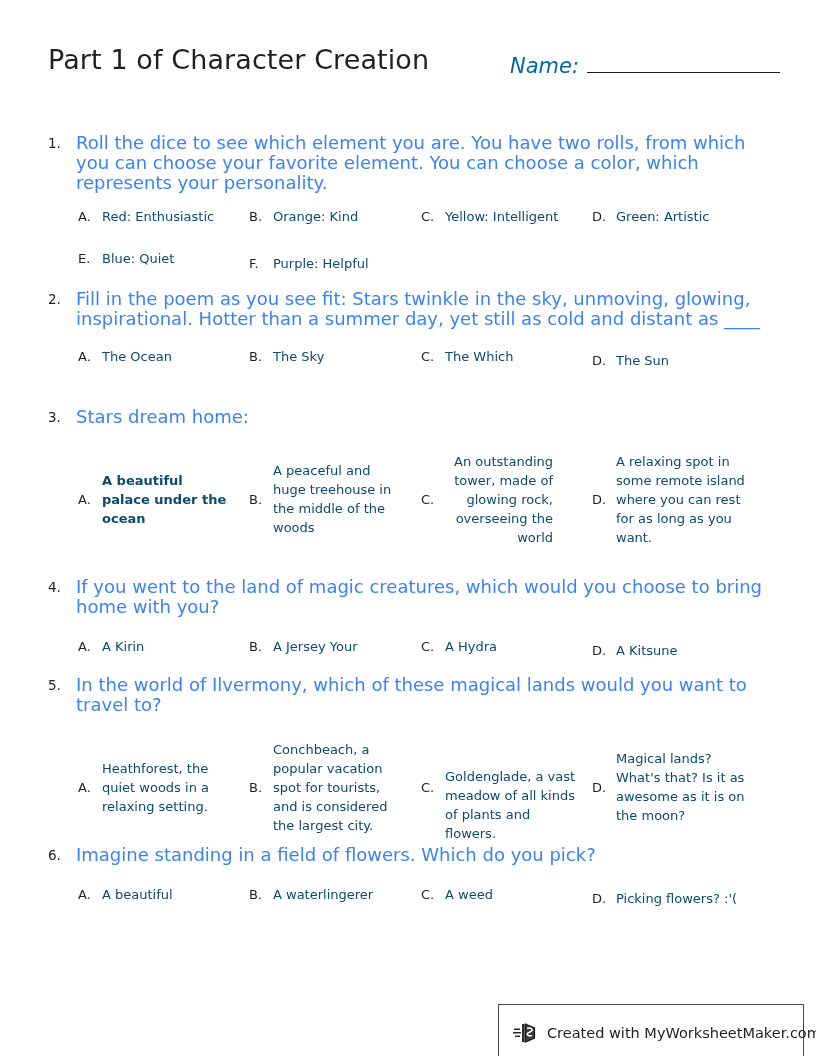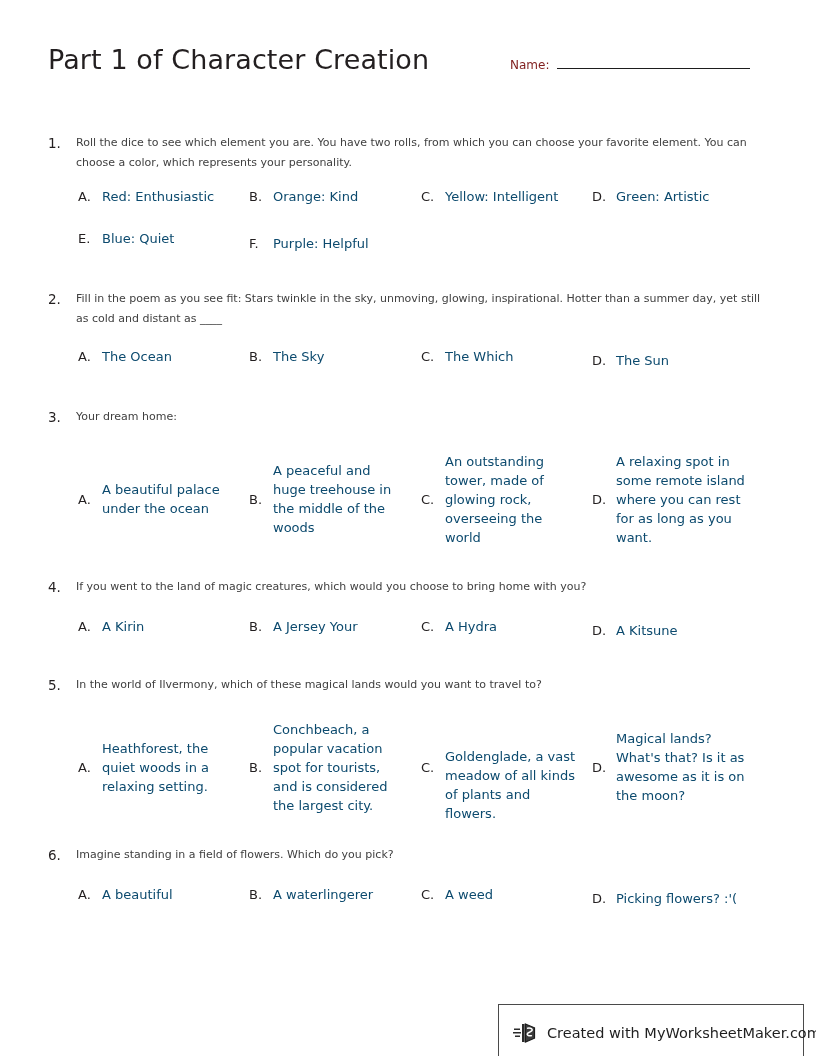--- a/index.html
+++ b/index.html
@@ -40,23 +40,24 @@
     white-space: nowrap;
   }
   .name-block {
     position: absolute;
     left: 462px;
     top: 10px;
     display: flex;
     align-items: baseline;
   }
   .name-label {
-    font-size: 12px;
-    color: #7f1d1d;
+    font-size: 21px;
+    color: #0369a1;
     white-space: nowrap;
+    font-style: italic;
   }
   .name-line {
     display: inline-block;
     width: 193px;
     margin-left: 8px;
     border-bottom: 1.6px solid #1d1d1d;
     height: 14px;
   }
 
   
@@ -76,23 +77,23 @@
   }
   .q-num {
     width: 28px;
     flex: 0 0 28px;
     font-size: 13.5px;
     line-height: 20px;
     color: #231f20;
   }
   .q-text {
     flex: 1 1 auto;
-    font-size: 11px;
+    font-size: 18px;
     line-height: 20px;
-    color: #404040;
+    color: #3b82f6;
   }
 
   
   .options {
     position: relative;
     margin-left: 28px;
     margin-top: 12px;
   }
   .opt-row {
     position: relative;
@@ -233,35 +234,35 @@
             <span class="opt-letter">D.</span>
             <span class="opt-text">The Sun</span>
           </div>
         </div>
       </div>
     </div>
 
     <div class="question" style="position:absolute; top:274px; left:0; width:722px;">
       <div class="q-head">
         <span class="q-num">3.</span>
-        <span class="q-text">Your dream home:</span>
+        <span class="q-text">Stars dream home:</span>
       </div>
       <div class="options" style="margin-top:22px;">
         <div class="opt-row" style="height:100px;">
           <div class="opt col-a" style="width:160px; height:100px;">
             <span class="opt-letter">A.</span>
-            <span class="opt-text wrap" style="width:132px;">A beautiful palace under the ocean</span>
+            <span class="opt-text wrap" style="width:132px;font-weight:bold;">A beautiful palace under the ocean</span>
           </div>
           <div class="opt col-b" style="width:160px; height:100px;">
             <span class="opt-letter">B.</span>
             <span class="opt-text wrap" style="width:130px;">A peaceful and huge treehouse in the middle of the woods</span>
           </div>
           <div class="opt col-c" style="width:160px; height:100px;">
             <span class="opt-letter">C.</span>
-            <span class="opt-text wrap" style="width:108px;">An outstanding tower, made of glowing rock, overseeing the world</span>
+            <span class="opt-text wrap" style="width:108px;text-align:right;">An outstanding tower, made of glowing rock, overseeing the world</span>
           </div>
           <div class="opt col-d" style="width:178px; height:100px;">
             <span class="opt-letter">D.</span>
             <span class="opt-text wrap" style="width:142px;">A relaxing spot in some remote island where you can rest for as long as you want.</span>
           </div>
         </div>
       </div>
     </div>
 
     <div class="question" style="position:absolute; top:444px; left:0; width:722px;">

